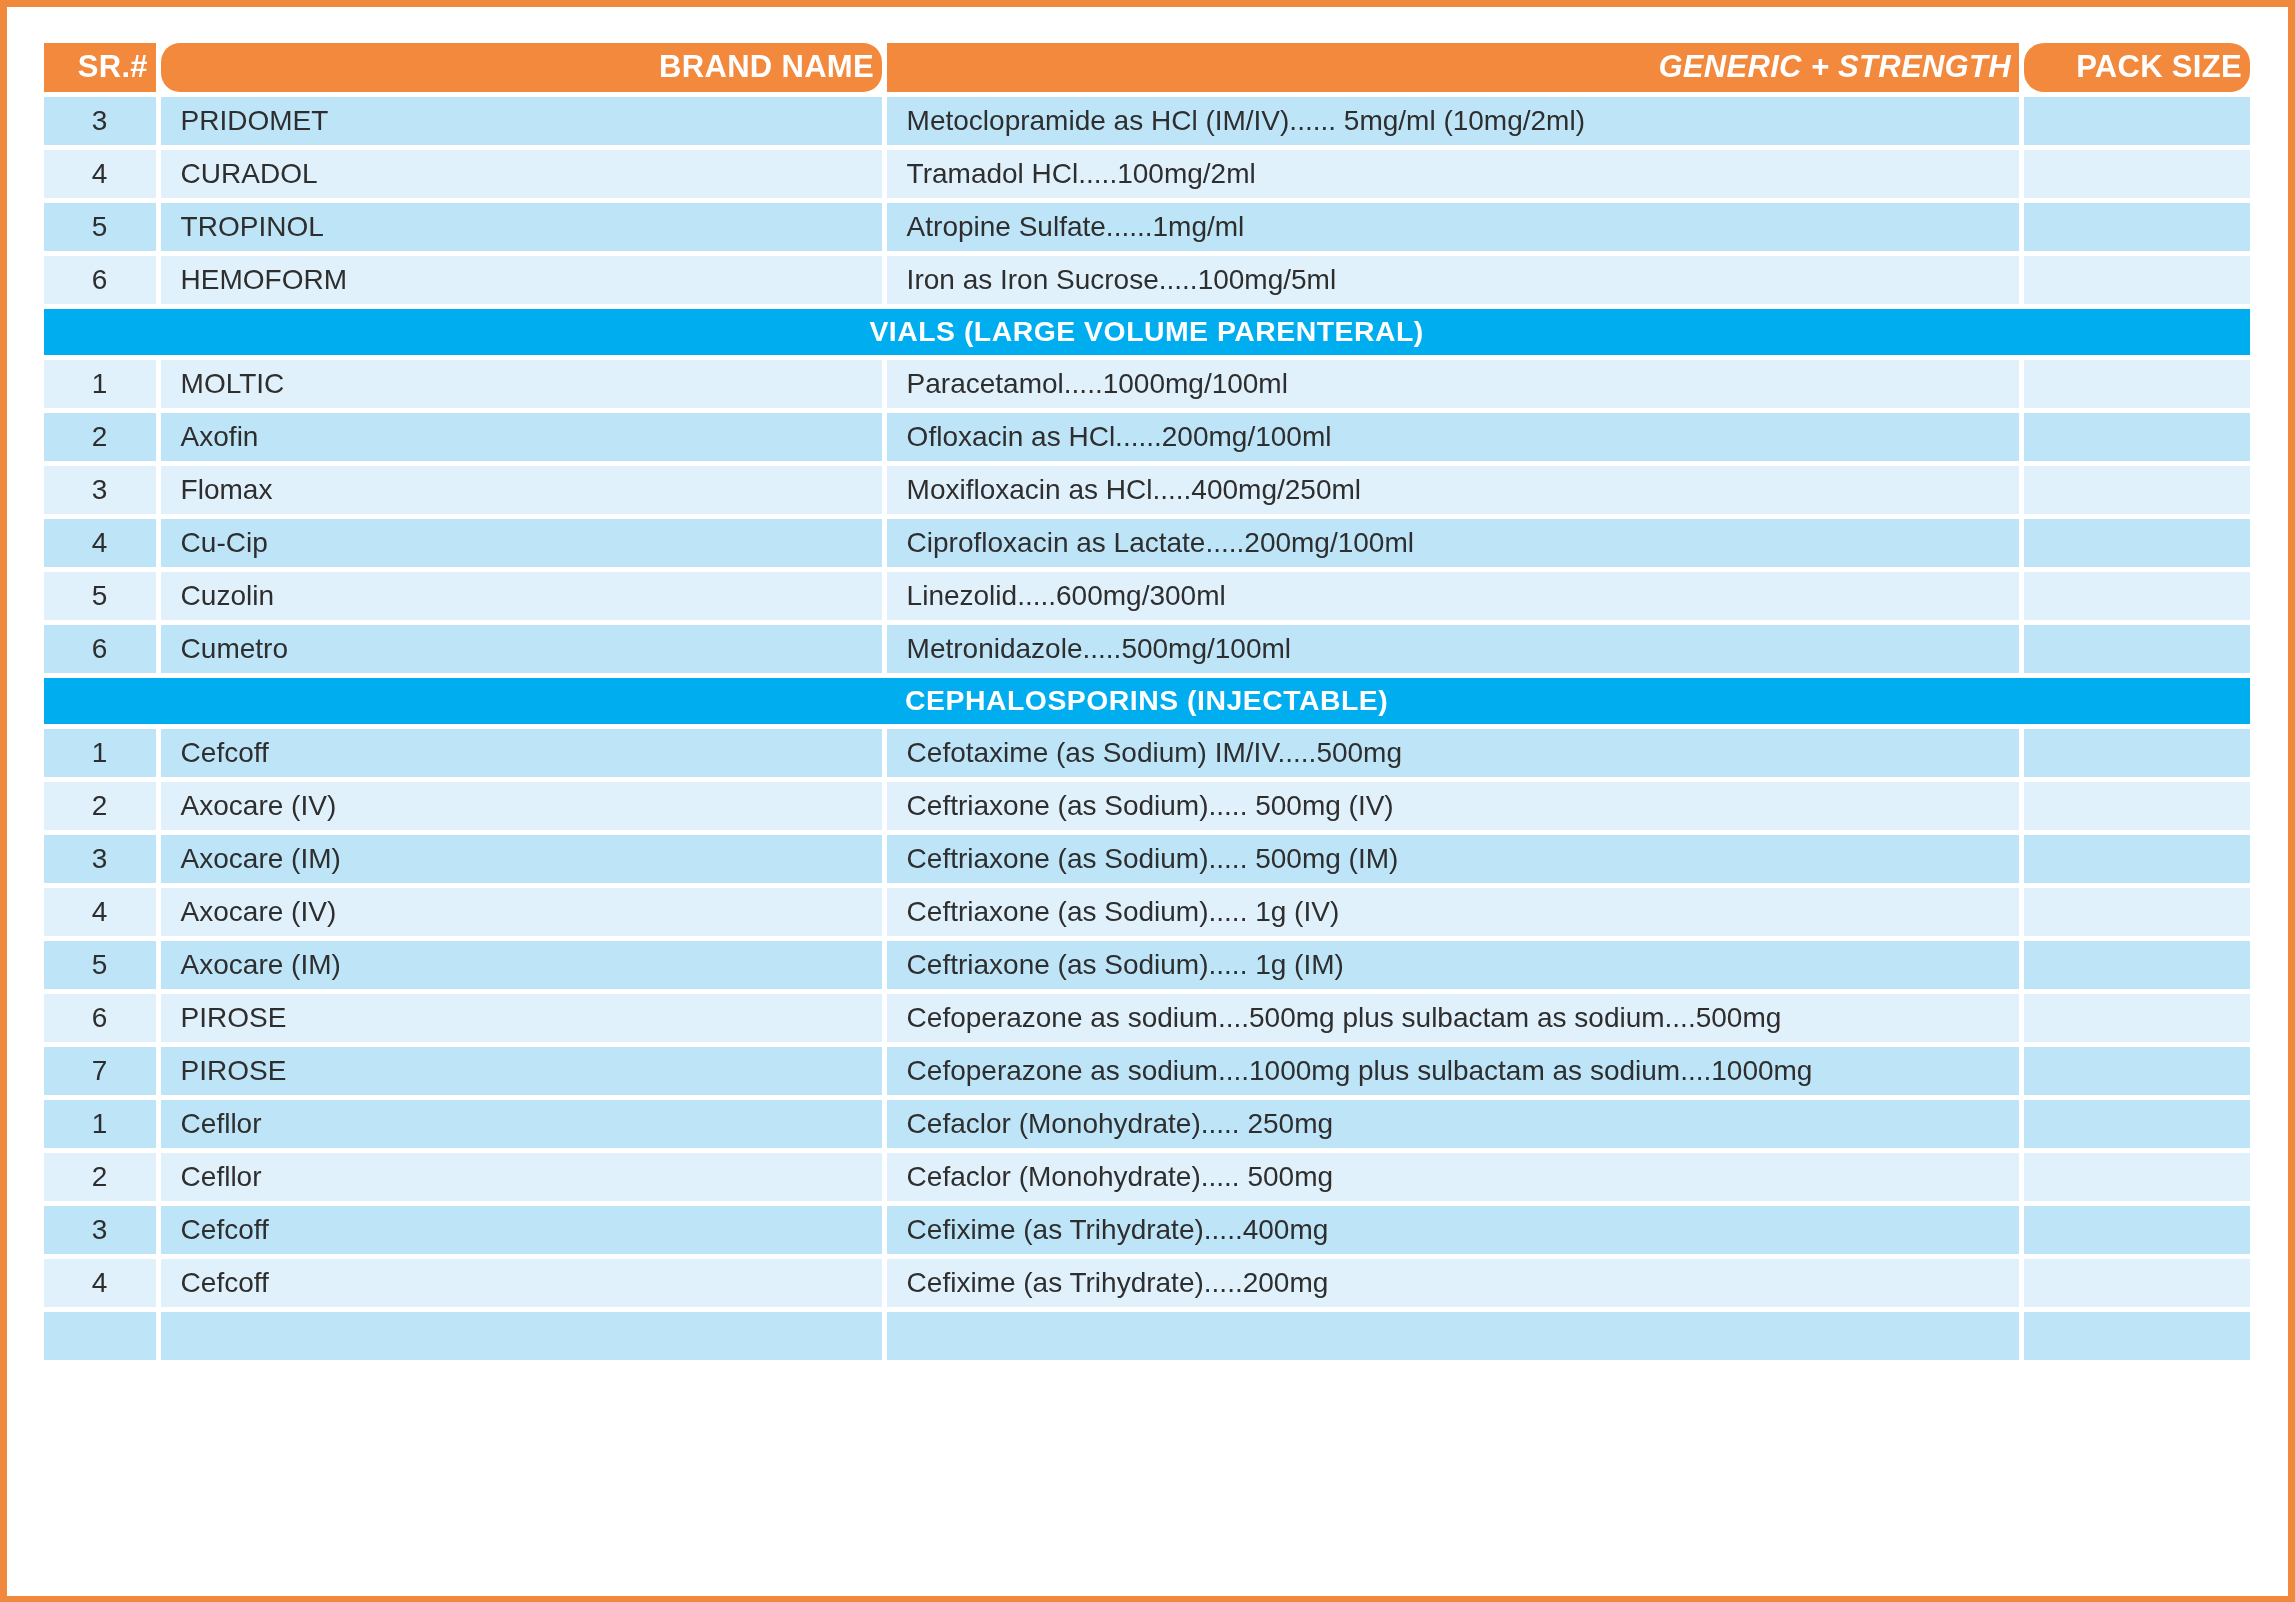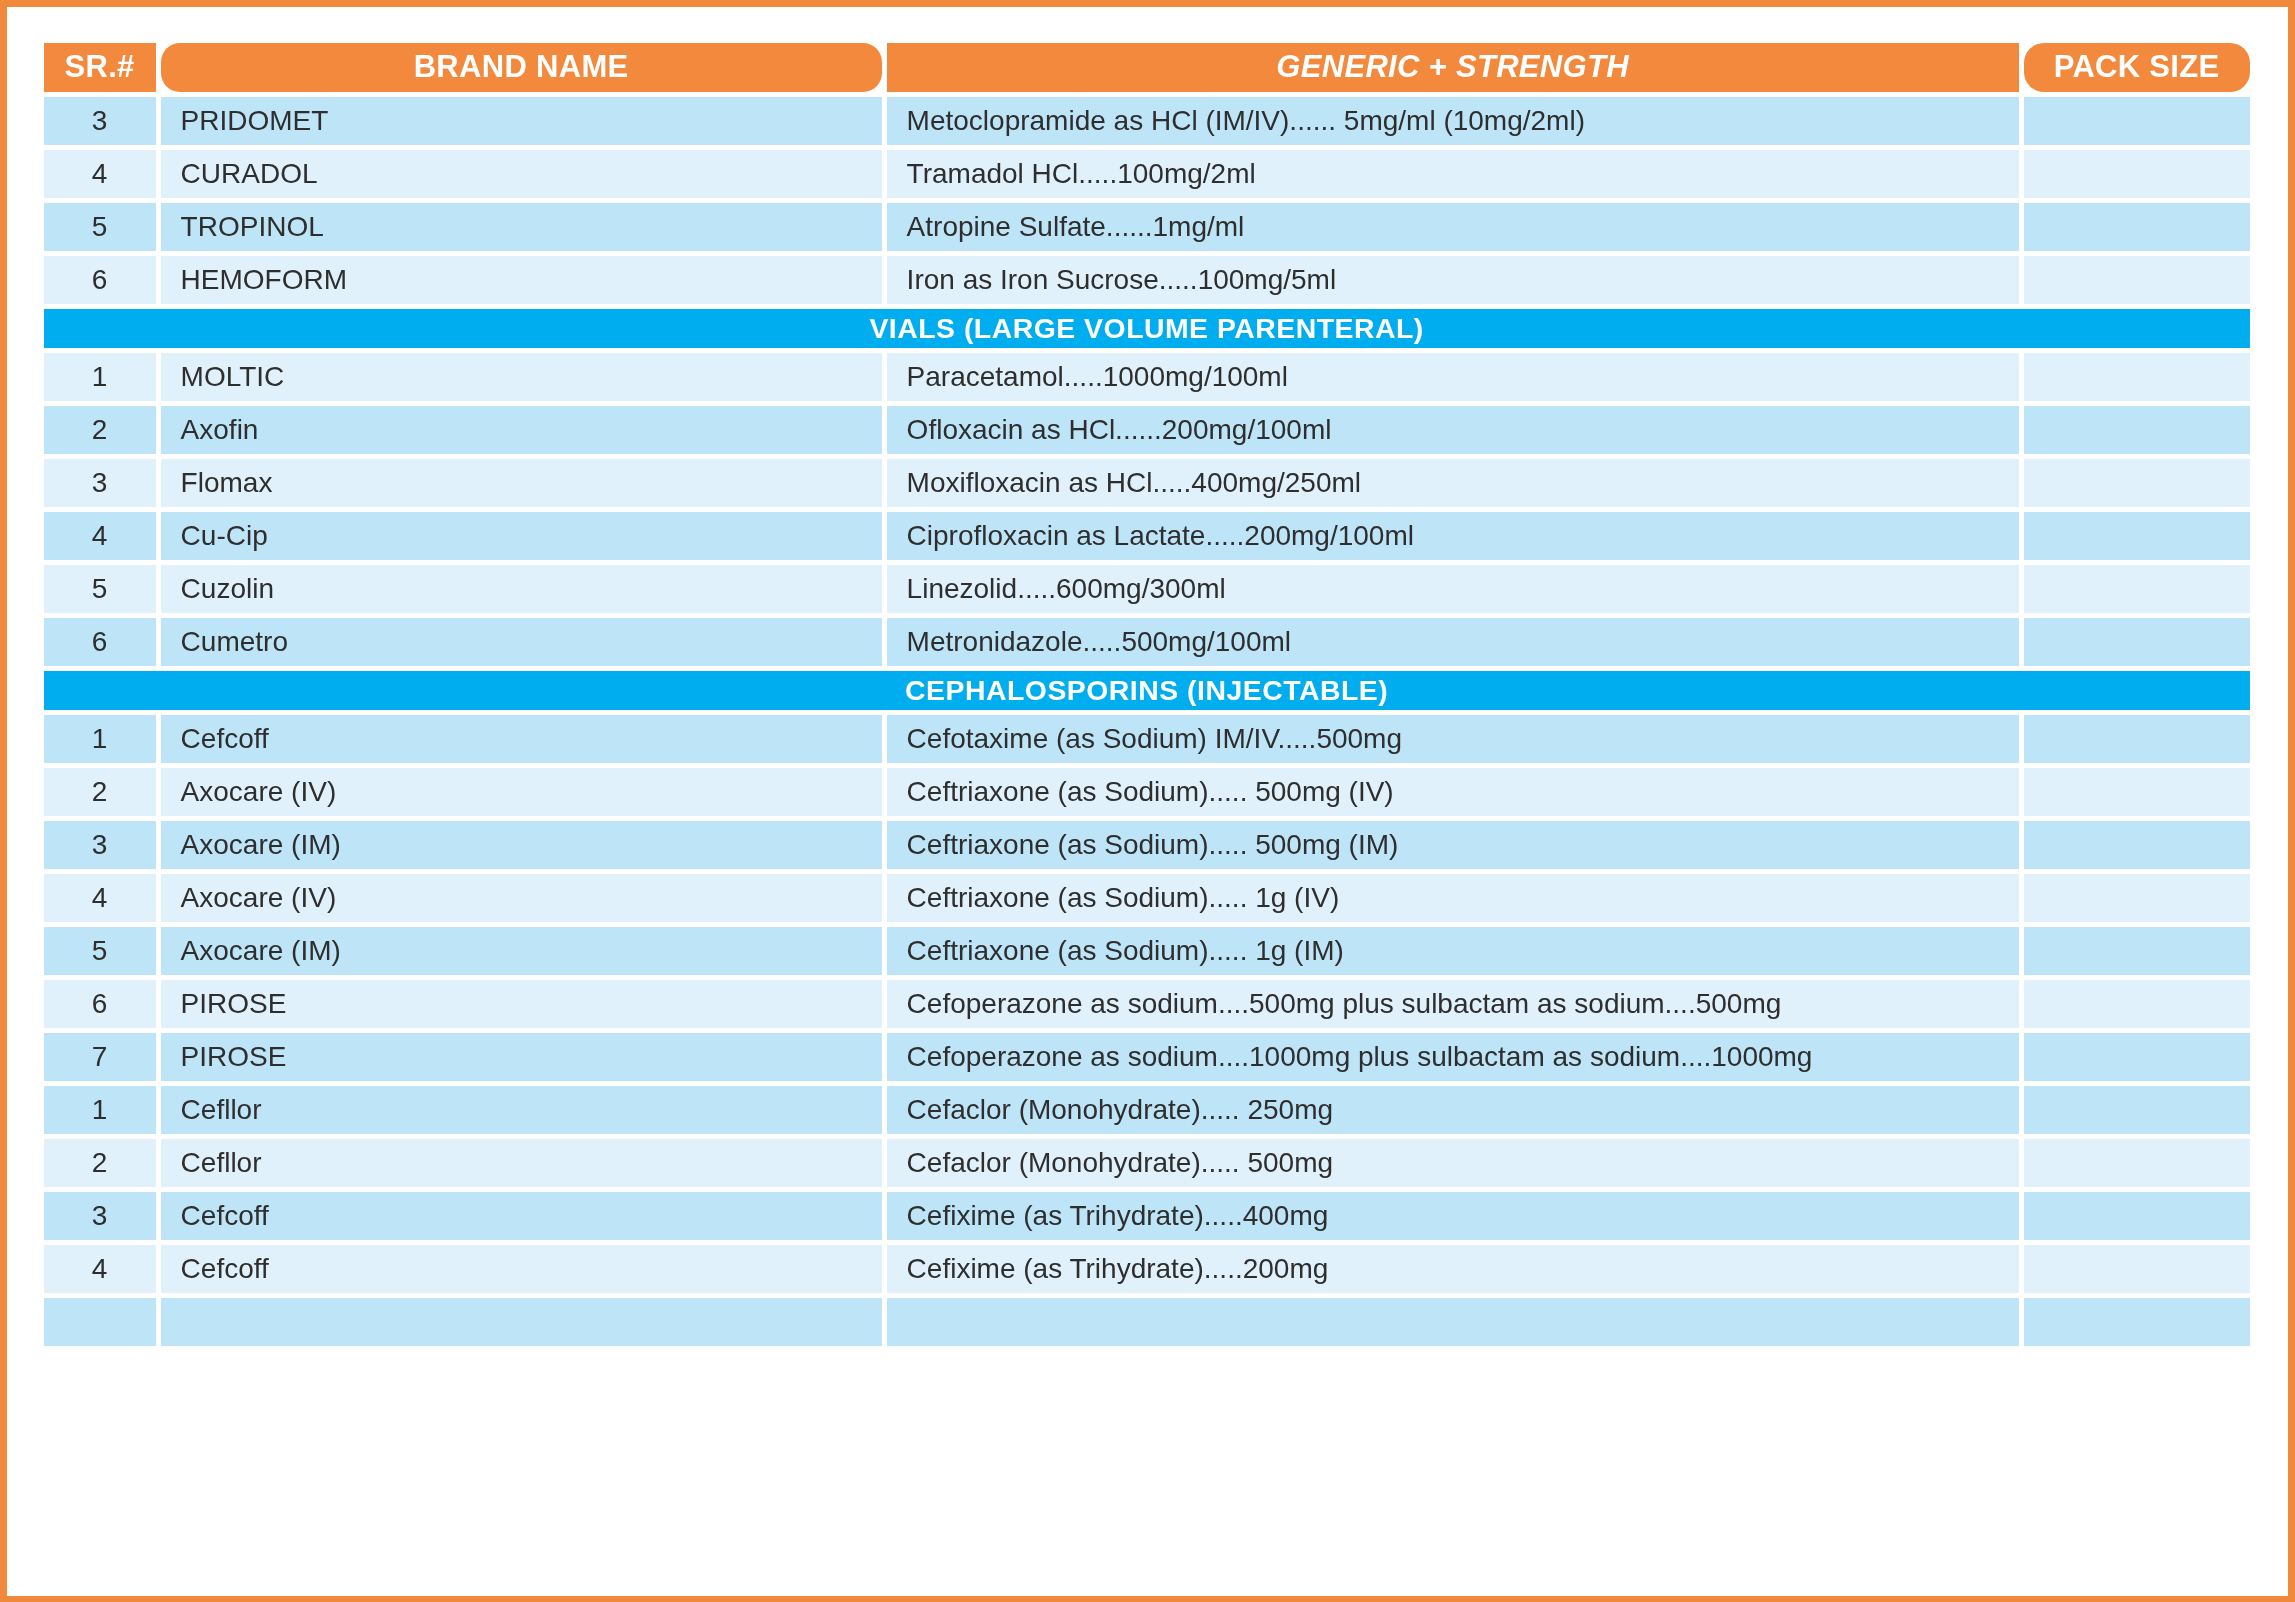--- a/index.html
+++ b/index.html
@@ -46,35 +46,35 @@
 
   
   tr.head-row th {
     background: #F2893D;
     color: #ffffff;
     height: 49px;
     padding: 0 7.7px;
     font-weight: bold;
     font-size: 31px;
     letter-spacing: 0.3px;
-    text-align: center;
+    text-align: right;
     vertical-align: middle;
     border: 0;
     white-space: nowrap;
   }
   th.h-sr      { font-size: 30px; letter-spacing: 0px; }
   th.h-brand   { font-size: 31px; letter-spacing: 0.8px; border-radius: 19px; }
   th.h-generic { font-size: 31px; letter-spacing: 0.8px; font-style: italic; }
   th.h-pack    { font-size: 29px; letter-spacing: 0.4px; border-radius: 20px; }
 
   
   tr.section-row td {
     background: #00AEEF;
     color: #ffffff;
-    height: 39px;
+    height: 46px;
     padding: 0;
     text-align: center;
     vertical-align: middle;
     font-weight: bold;
     font-size: 28.4px;
     letter-spacing: 0.5px;
     white-space: nowrap;
   }
 
   

